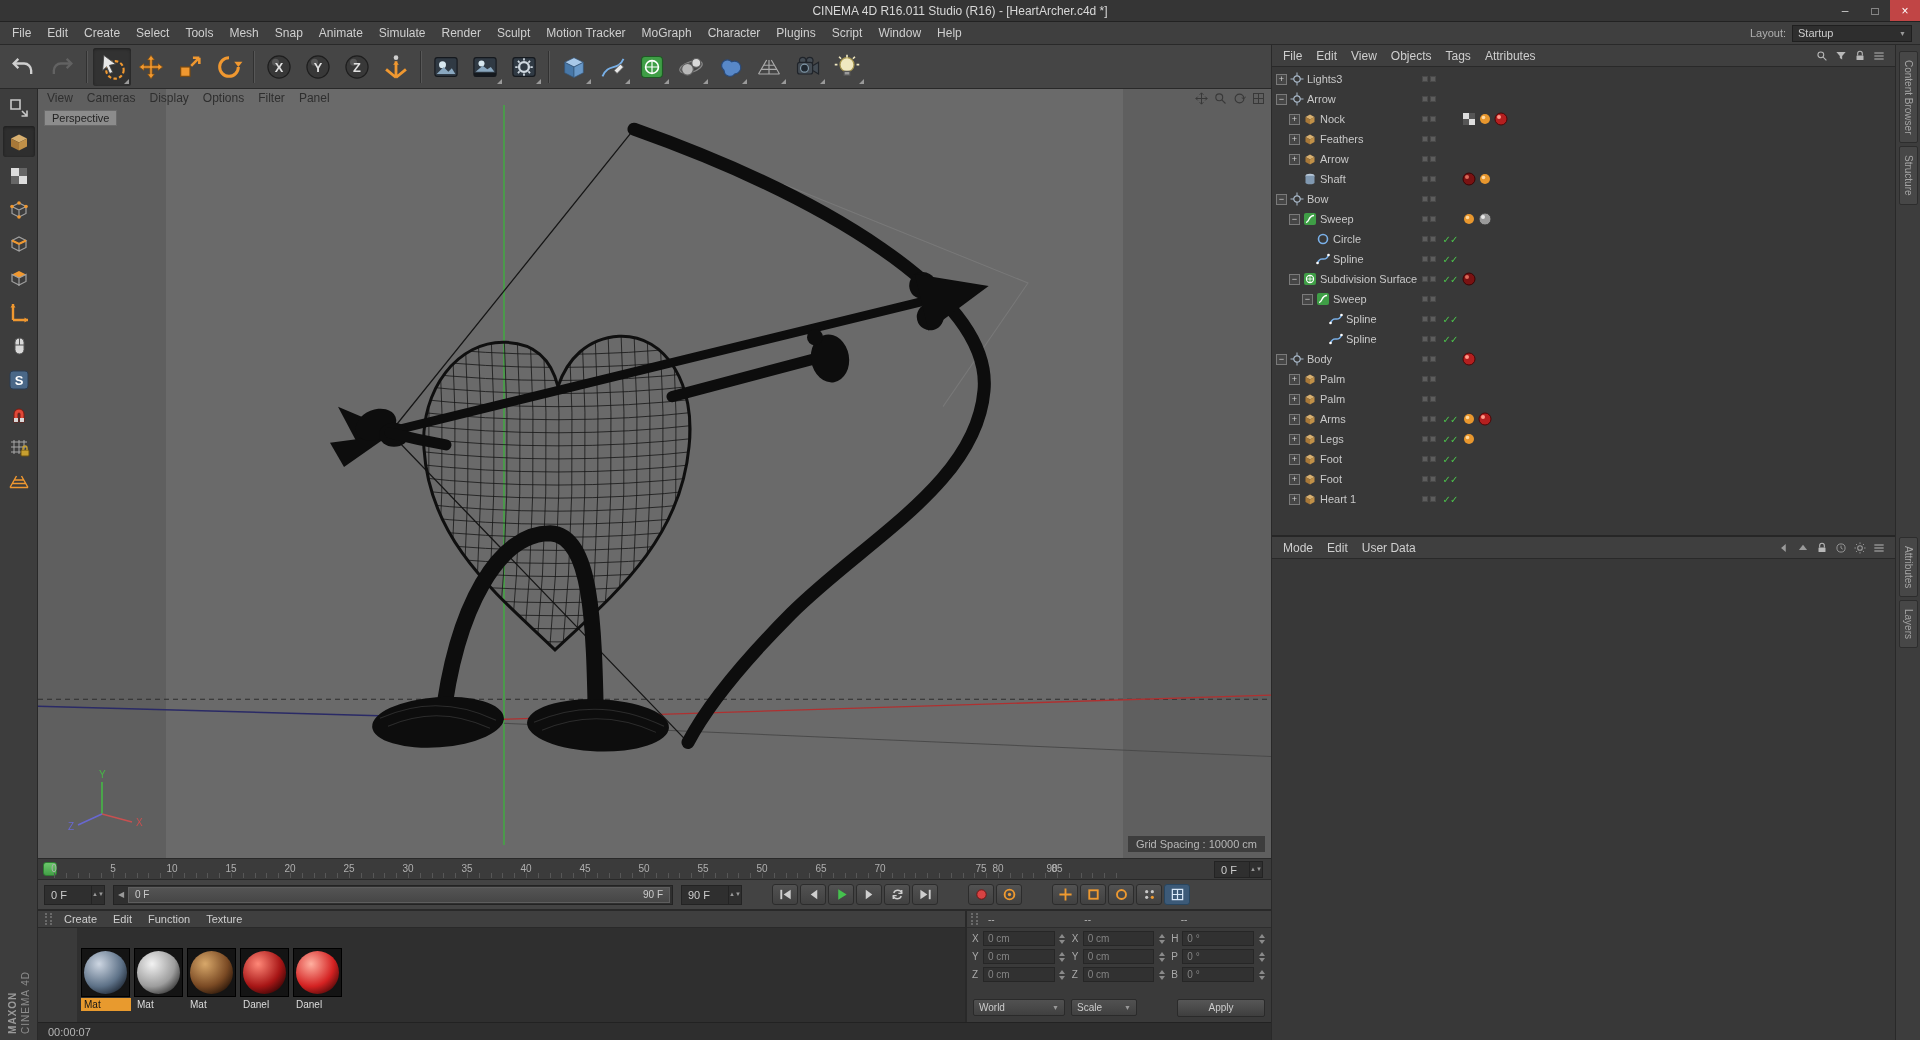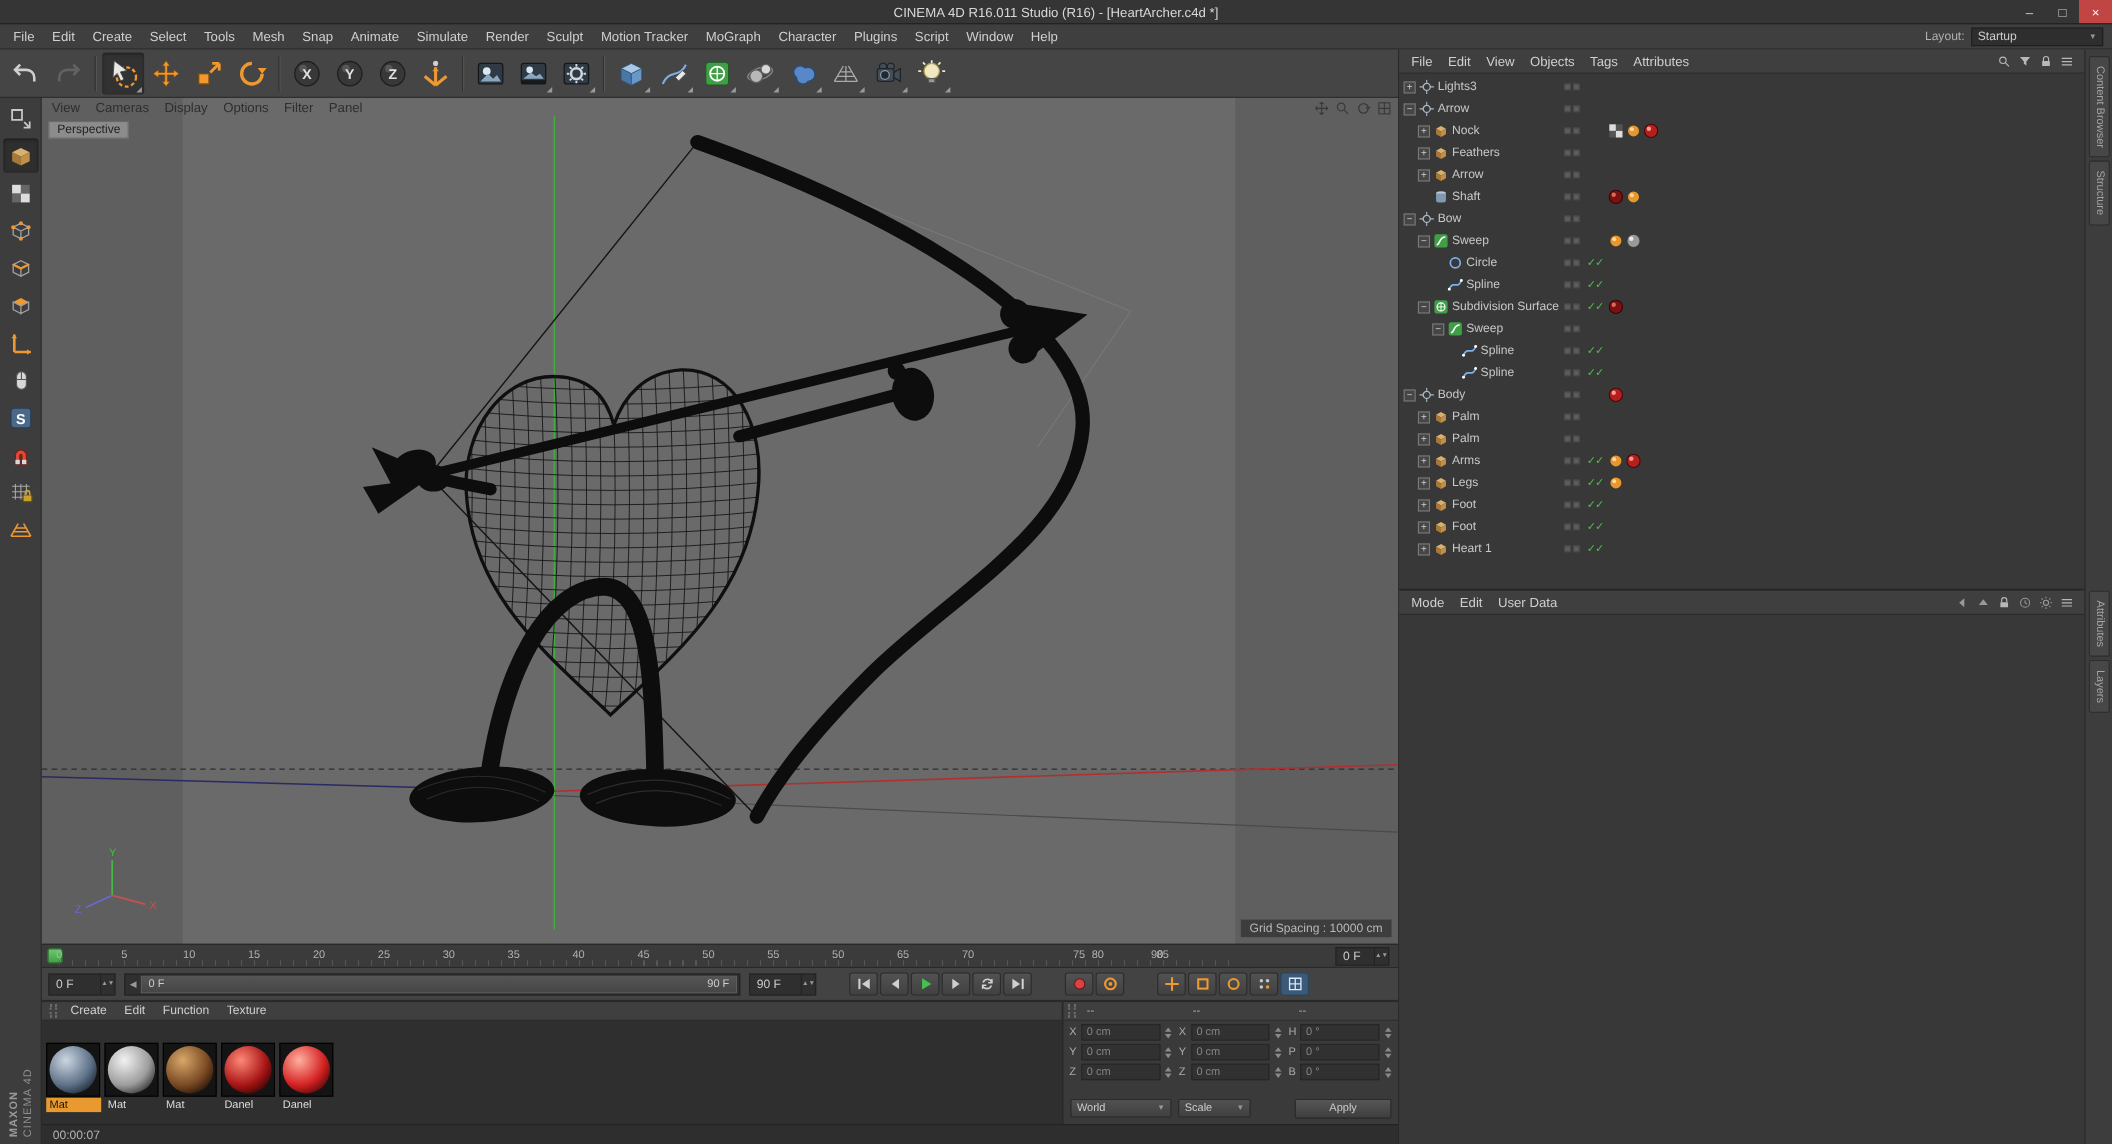--- a/index.html
+++ b/index.html
@@ -104,21 +104,21 @@
   .tr-btn.on { background: #3c5a78; border-color: #28455e; }
   .gap-l { margin-left: 22px; }
 
   
   .bottom-row { height: 112px; display: flex; flex: none; border-top: 1px solid #292929; }
   .materials { width: 929px; flex: none; display: flex; flex-direction: column; border-right: 2px solid #292929; }
   .mat-menu { height: 20px; background: #3f3f3f; border-bottom: 1px solid #292929; display: flex;
     align-items: center; font-size: 11px; color: #cfcfcf; padding-left: 3px; }
   .mat-menu .menu-item { padding: 2px 8px; }
   .grip { width: 7px; height: 12px; border-left: 2px dotted #6a6a6a; border-right: 2px dotted #6a6a6a; margin: 0 4px; }
-  .mat-body { flex: 1; background: #2f2f2f; display: flex; align-items: flex-start; padding: 20px 4px; gap: 3px; }
+  .mat-body { flex: 1; background: #2f2f2f; display: flex; align-items: flex-start; padding: 20px 4px; gap: 3px; margin-left: 39px; }
   .mat-item { width: 50px; display: flex; flex-direction: column; }
   .mat-thumb { width: 49px; height: 49px; background: #141414; border: 1px solid #000;
     display: flex; align-items: center; justify-content: center; }
   .mat-sphere { width: 43px; height: 43px; border-radius: 50%; }
   .mat-label { font-size: 10px; color: #ddd; padding: 1px 3px; margin-top: 1px; }
   .mat-item.selected .mat-label { background: #e89a2e; color: #151515; }
 
   .coords { flex: 1; background: #3a3a3a; display: flex; flex-direction: column; font-size: 10px; color: #9a9a9a; }
   .coords-header { height: 17px; background: #3f3f3f; border-bottom: 1px solid #2d2d2d;
     display: flex; align-items: center; }

